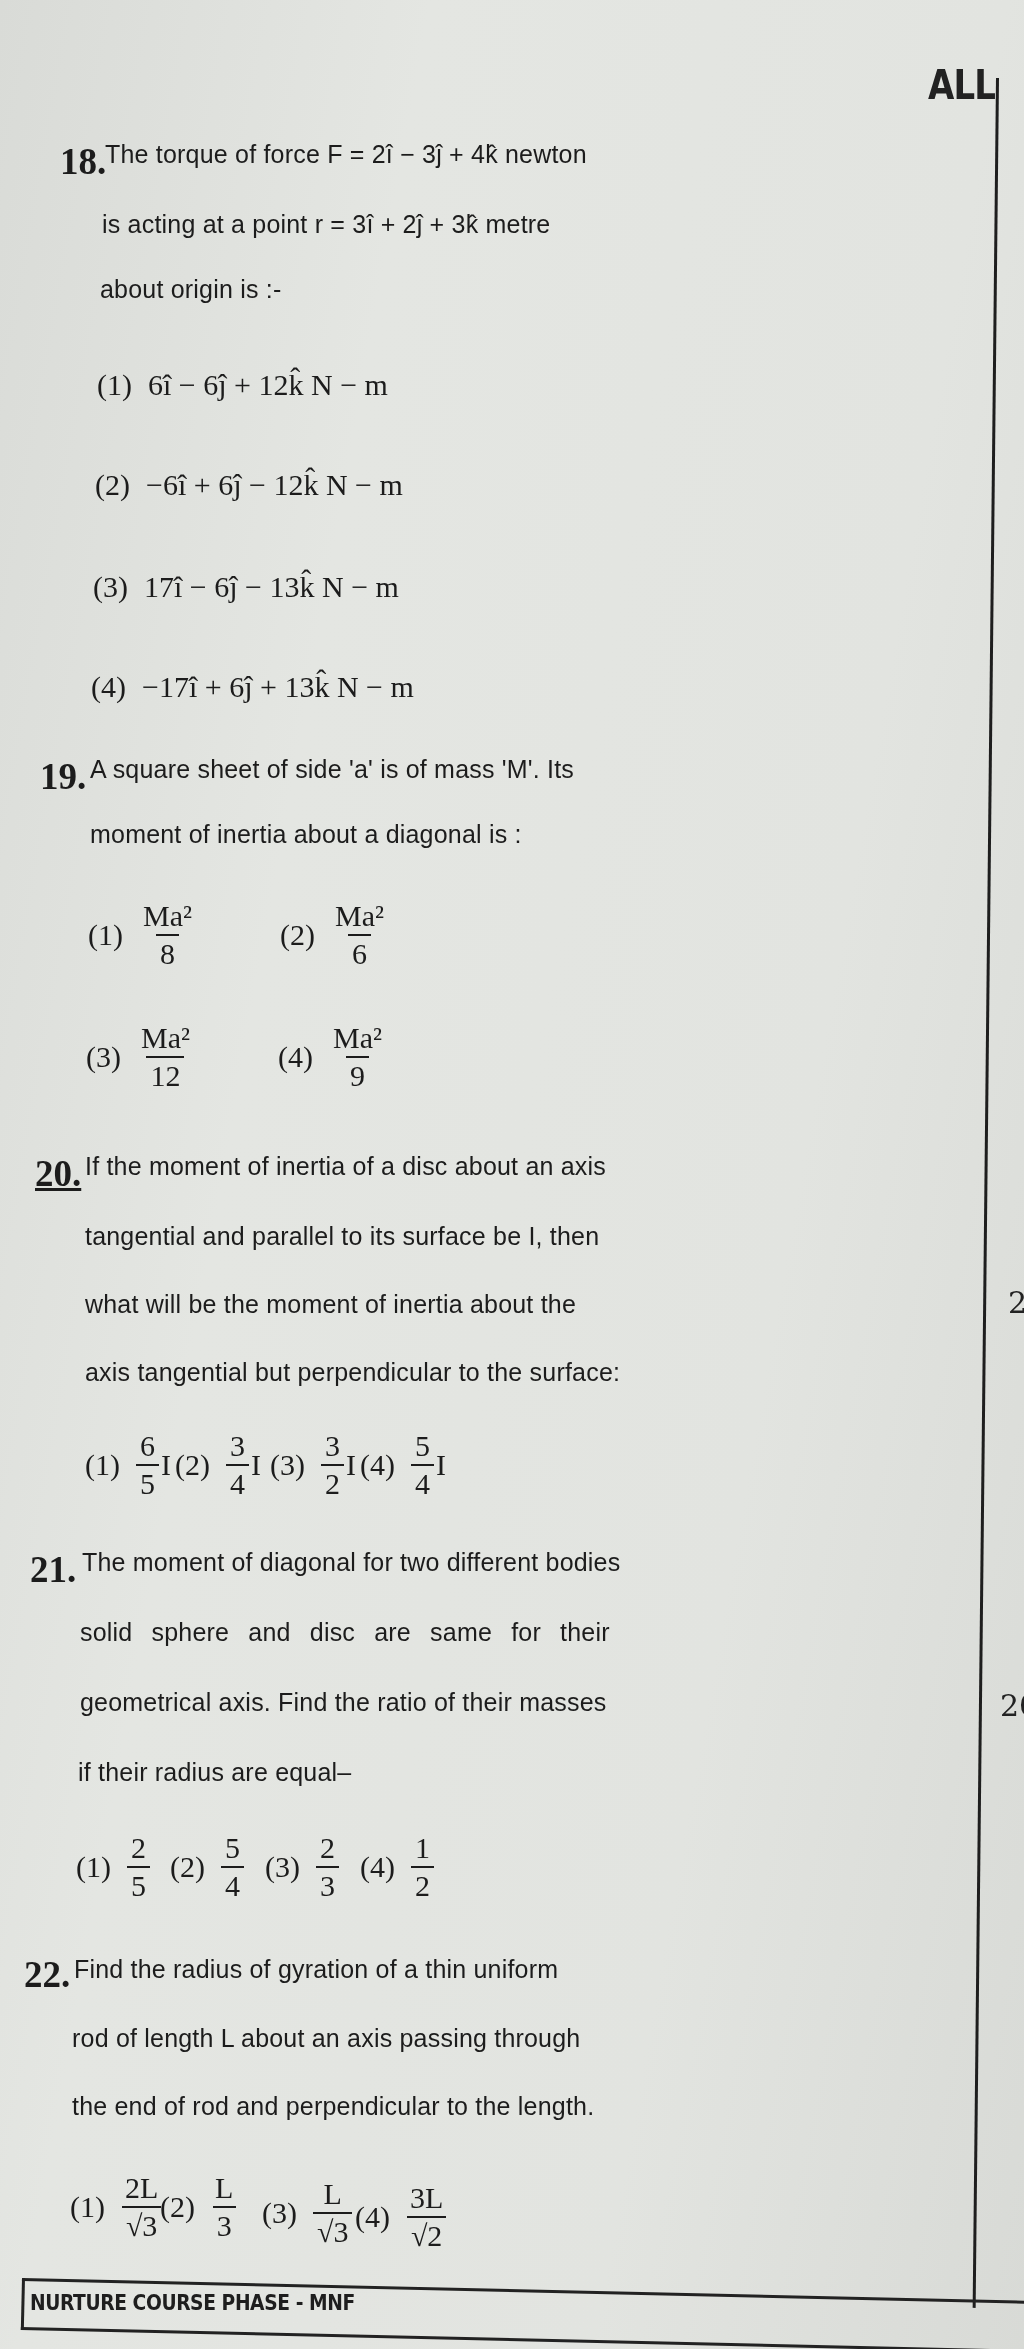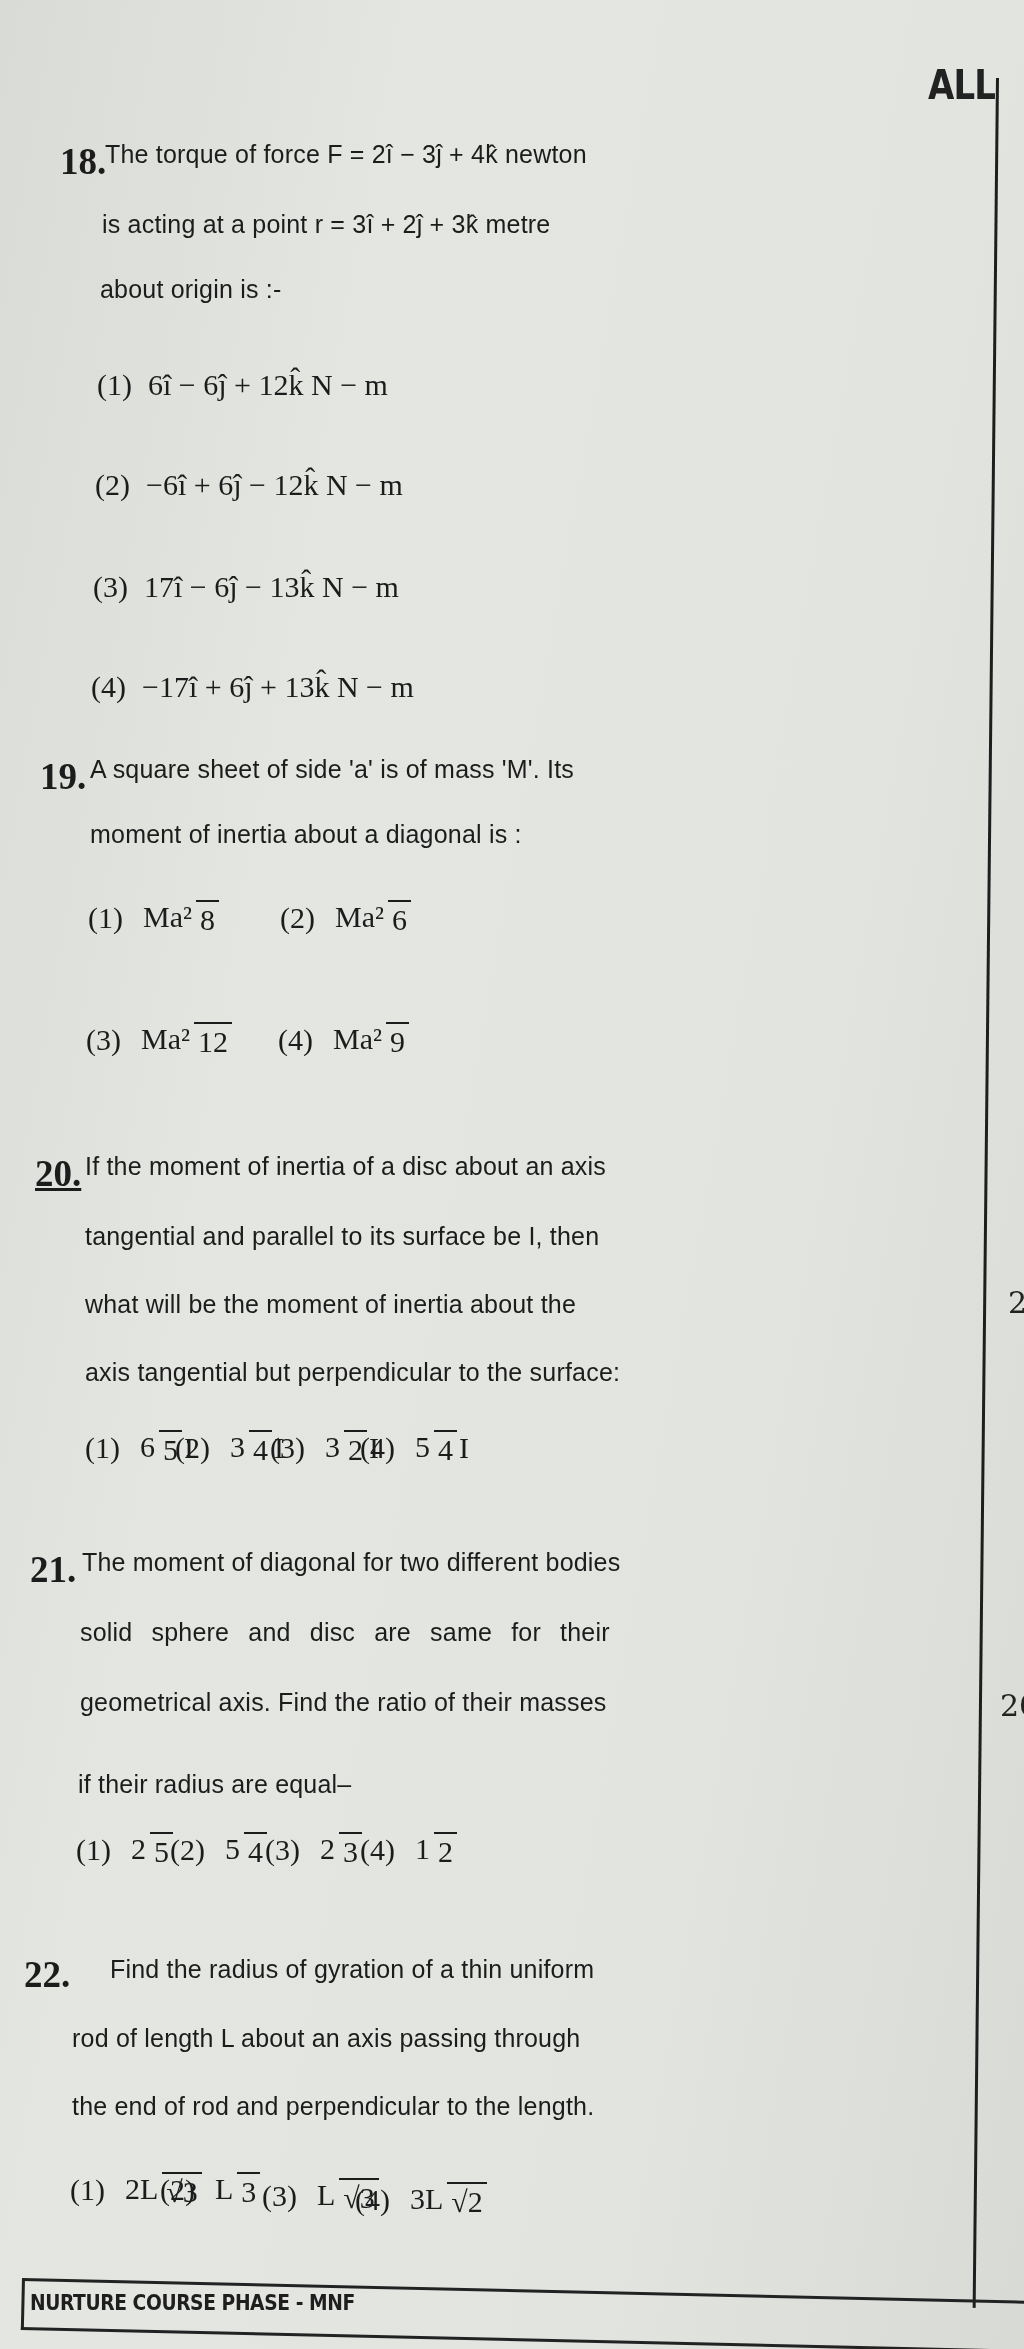--- a/index.html
+++ b/index.html
@@ -28,21 +28,21 @@
   .qline {
     position: absolute; font-size: 25px; white-space: nowrap;
     font-family: Liberation Sans, sans-serif; letter-spacing: 0.2px;
   }
   .opt {
     position: absolute; font-size: 30px; white-space: nowrap;
     font-family: "Liberation Serif", serif; display: flex; align-items: center;
   }
   .opt .lbl { margin-right: 16px; }
   .frac {
-    display: inline-flex; align-items: center;
+    display: inline-flex; flex-direction: column; align-items: center;
     vertical-align: middle; line-height: 1.05;
   }
   .frac .num { padding: 0 4px 2px 4px; }
   .frac .den { border-top: 2.5px solid #1c1c1c; padding: 2px 4px 0 4px; }
   .after { margin-left: 2px; }
   .footer-box {
     position: absolute; left: 22px; top: 2278px; width: 1010px; height: 46px;
     border-top: 3px solid #222; border-bottom: 3px solid #222; border-left: 3px solid #222;
     transform: rotate(1.3deg); transform-origin: left top;
   }
@@ -160,21 +160,21 @@
       </span>
       <span class="after">I</span>
     </div>
   </div>
 
   <div>
     <div class="qnum" style="left:30px; top:1548px;">21.</div>
     <div class="qline" style="left:82px; top:1548px;">The moment of diagonal for two different bodies</div>
     <div class="qline" style="left:80px; top:1618px; word-spacing:12px;">solid sphere and disc are same for their</div>
     <div class="qline" style="left:80px; top:1688px;">geometrical axis. Find the ratio of their masses</div>
-    <div class="qline" style="left:78px; top:1758px;margin-top:12px;">if their radius are equal–</div>
+    <div class="qline" style="left:78px; top:1758px;">if their radius are equal–</div>
 
     <div class="opt" style="left:76px; top:1832px;">
       <span class="lbl">(1)</span>
       <span class="frac">
         <span class="num">2</span>
         <span class="den">5</span>
       </span>
     </div>
     <div class="opt" style="left:170px; top:1832px;">
       <span class="lbl">(2)</span>
@@ -194,21 +194,21 @@
       <span class="lbl">(4)</span>
       <span class="frac">
         <span class="num">1</span>
         <span class="den">2</span>
       </span>
     </div>
   </div>
 
   <div>
     <div class="qnum" style="left:24px; top:1953px;">22.</div>
-    <div class="qline" style="left:74px; top:1955px;margin-left:36px;">Find the radius of gyration of a thin uniform</div>
+    <div class="qline" style="left:74px; top:1955px;">Find the radius of gyration of a thin uniform</div>
     <div class="qline" style="left:72px; top:2024px;">rod of length L about an axis passing through</div>
     <div class="qline" style="left:72px; top:2092px;">the end of rod and perpendicular to the length.</div>
 
     <div class="opt" style="left:70px; top:2172px;">
       <span class="lbl">(1)</span>
       <span class="frac">
         <span class="num">2L</span>
         <span class="den">√3</span>
       </span>
     </div>

